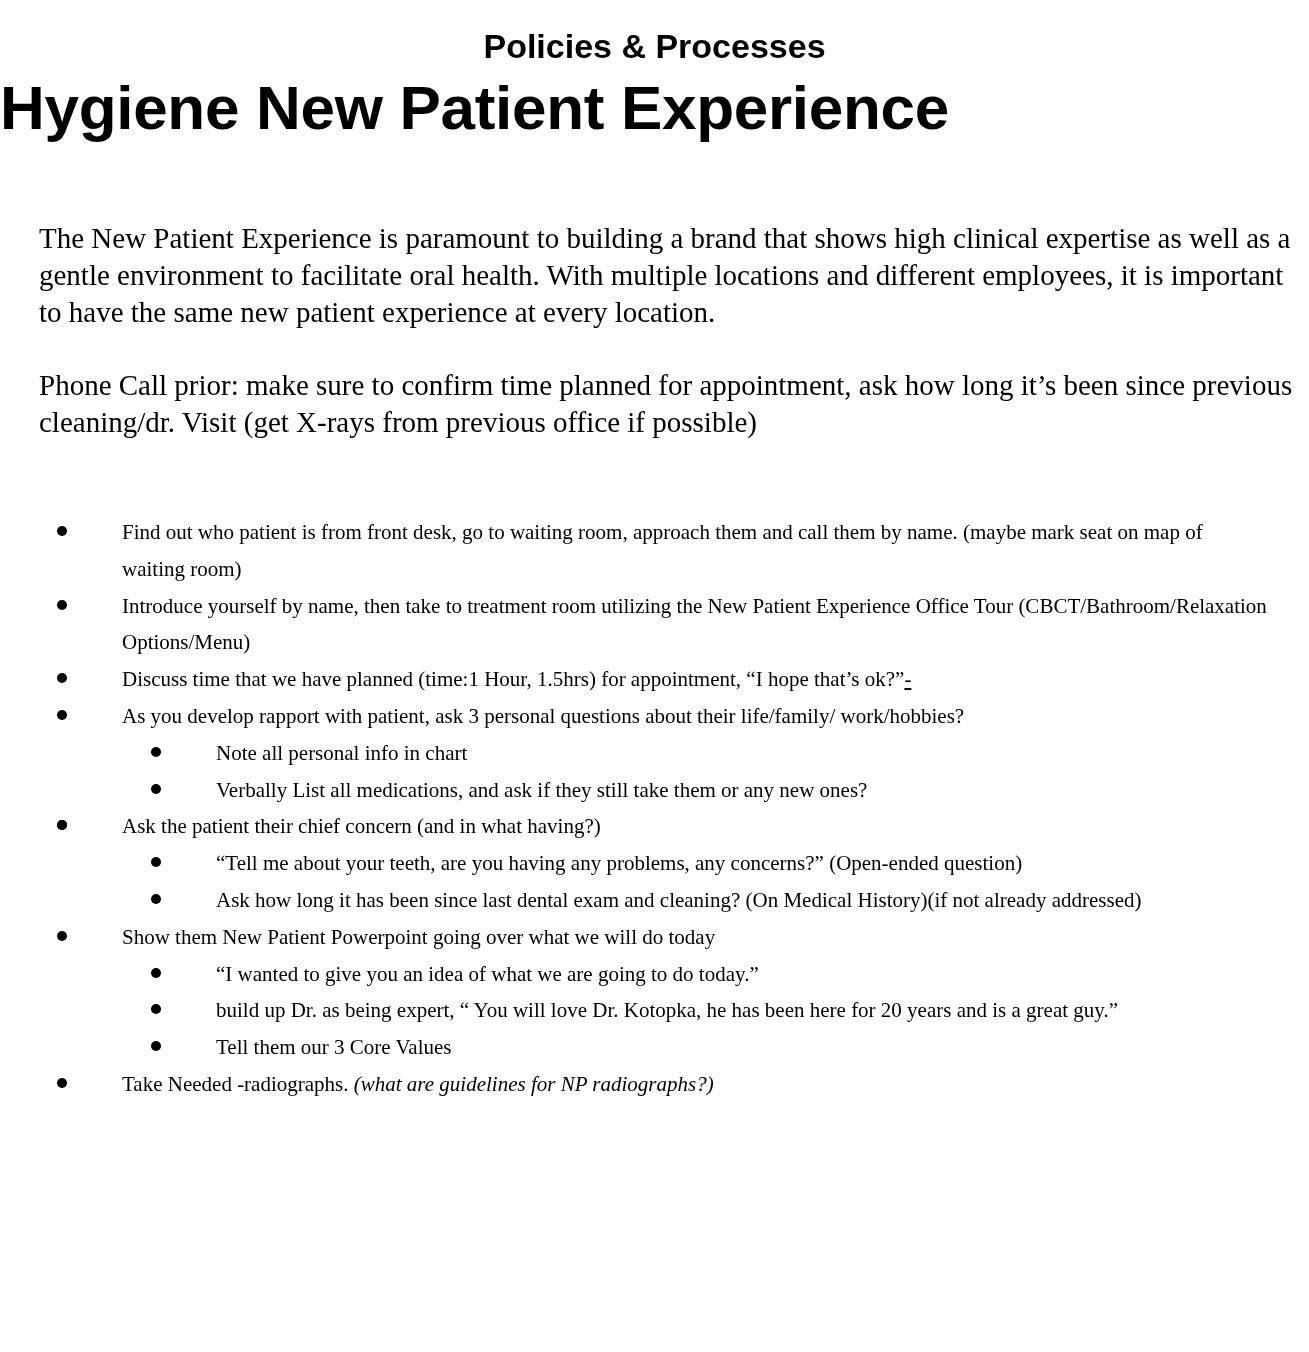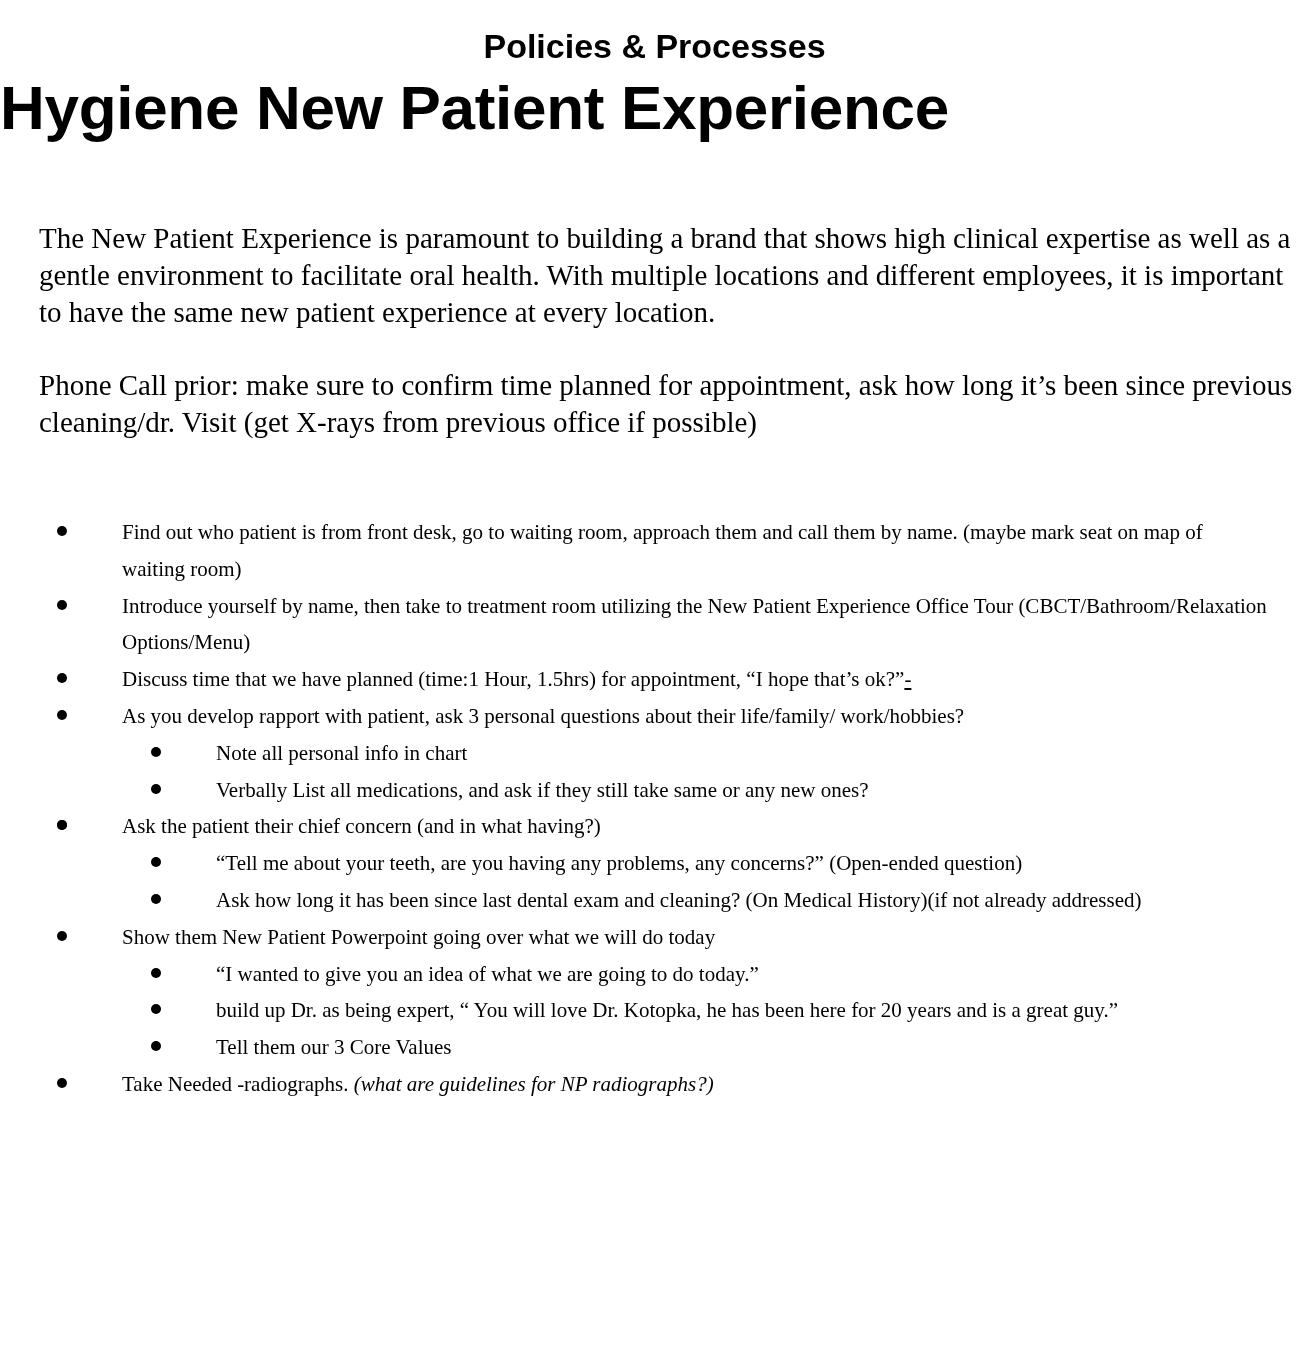--- a/index.html
+++ b/index.html
@@ -128,21 +128,21 @@
       <span class="bullet"><span class="bullet-dot"></span></span>
       <span>As you develop rapport with patient, ask 3 personal questions about their life/family/ work/hobbies?</span>
     </div>
     <div class="item sub">
       <span class="bullet"><span class="bullet-dot"></span></span>
       <span>Note all personal info in chart</span>
     </div>
 
     <div class="item sub">
       <span class="bullet"><span class="bullet-dot"></span></span>
-      <span>Verbally List all medications, and ask if they still take same or any new ones?</span>
+      <span>Verbally List all medications, and ask if they still take them or any new ones?</span>
     </div>
 
     <div class="item">
       <span class="bullet"><span class="bullet-dot"></span></span>
     </div>
 
     <div class="item">
       <span class="bullet"><span class="bullet-dot"></span></span>
       <span>Ask the patient their chief concern (and in what having?)</span>
     </div>

